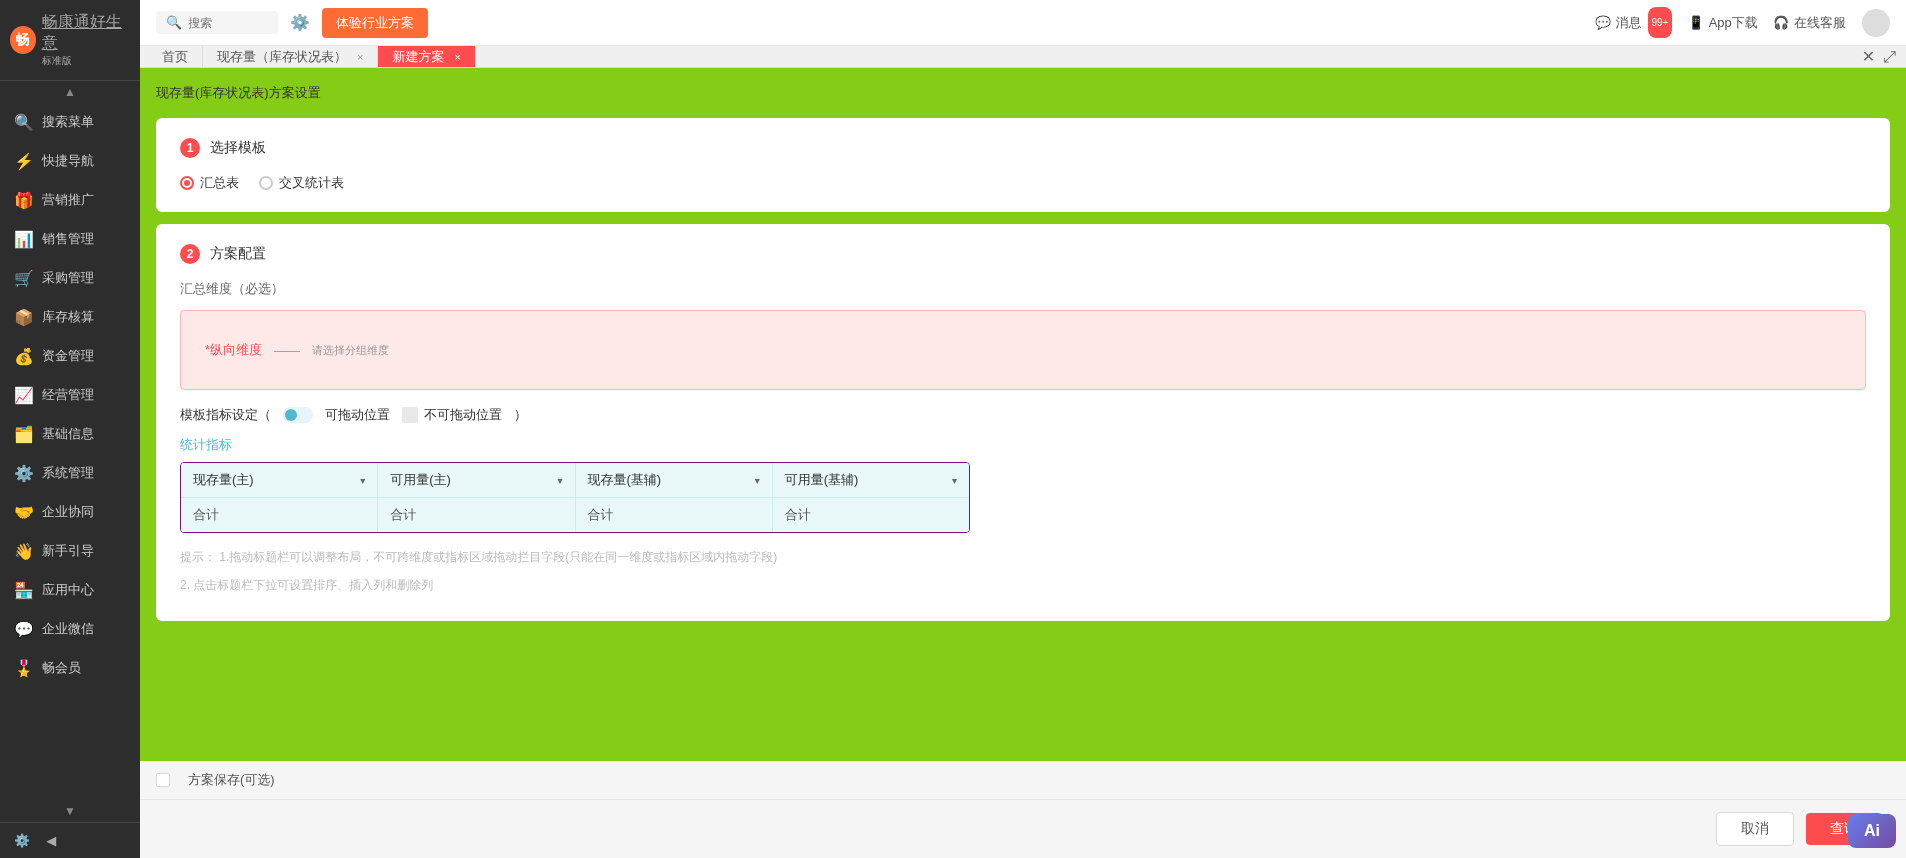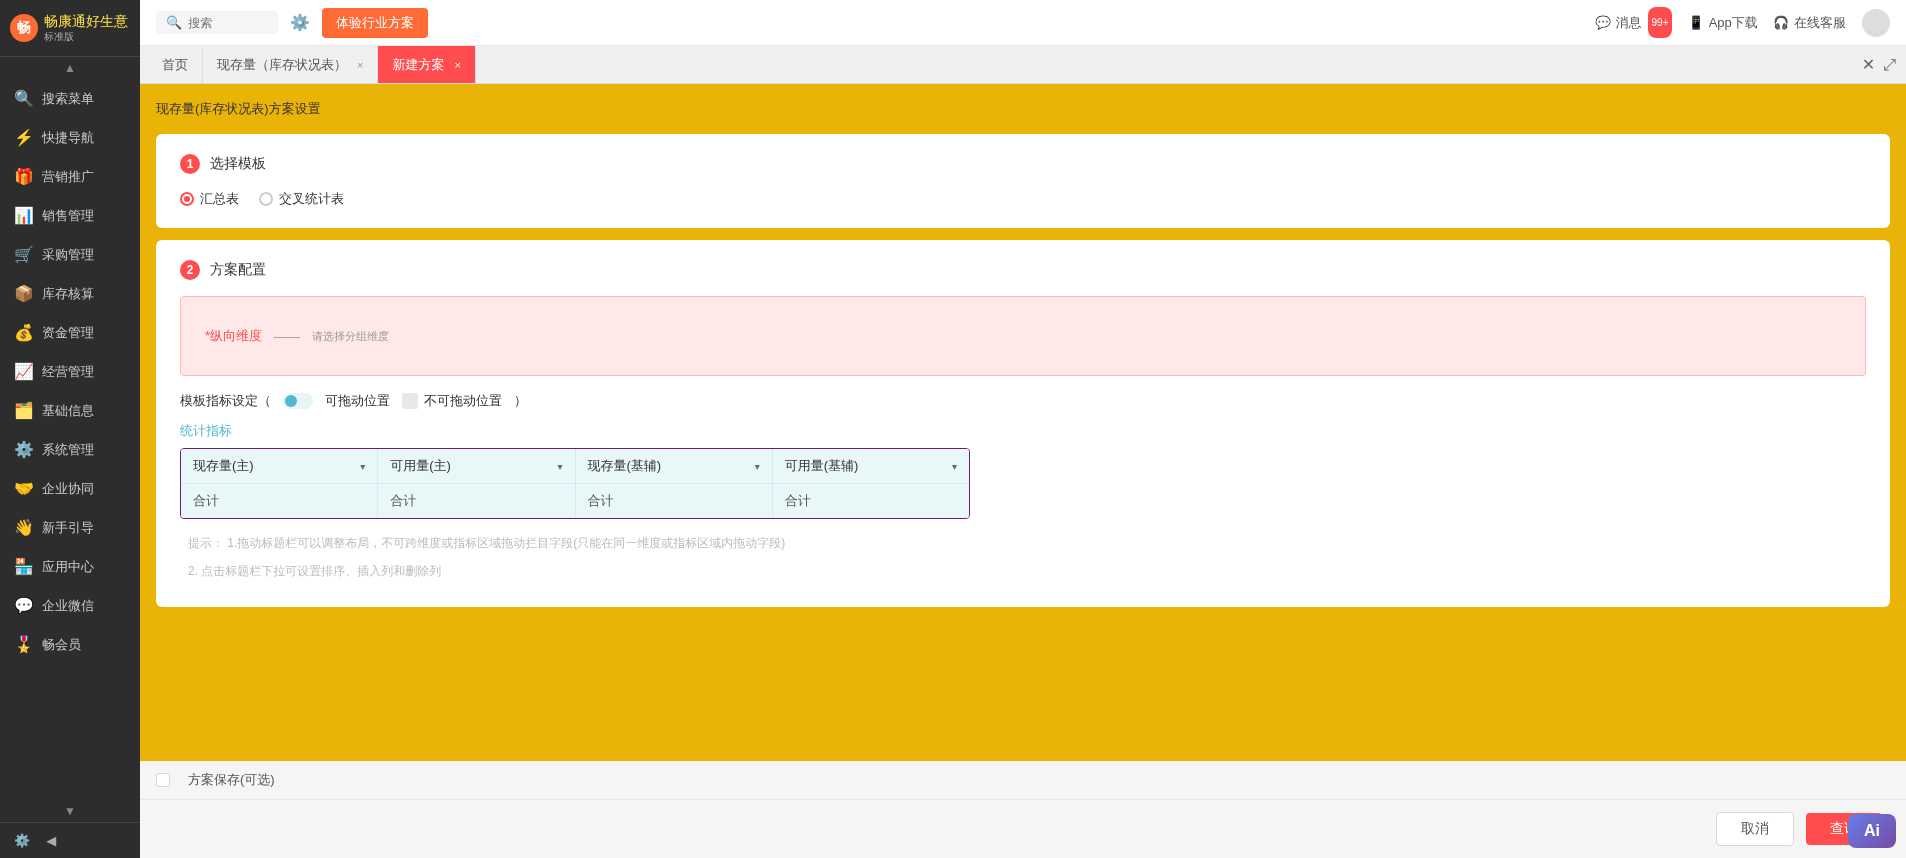--- a/index.html
+++ b/index.html
@@ -23,21 +23,21 @@
       gap: 6px;
       border-bottom: 1px solid #444;
     }
     .sidebar-logo-icon {
       width: 28px; height: 28px;
       background: #ff6b35;
       border-radius: 50%;
       display: flex; align-items: center; justify-content: center;
       font-size: 14px; font-weight: bold; color: #fff;
     }
-    .sidebar-logo-text { font-size: 14px; color: #fde047; line-height: 1.3; }
+    .sidebar-logo-text { font-size: 16px; color: #a3a3a3; line-height: 1.3; text-decoration: underline; }
     .sidebar-logo-sub { font-size: 10px; color: #aaa; }
     .sidebar-nav { flex: 1; }
     .sidebar-item {
       display: flex; align-items: center; gap: 8px;
       padding: 10px 14px;
       cursor: pointer;
       color: #ccc;
       font-size: 13px;
       transition: background 0.2s;
     }
@@ -81,21 +81,21 @@
       background: #ff4d4f; color: #fff; border-radius: 8px;
       font-size: 10px; padding: 10px 4px; margin-left: 2px;
     }
     .topbar-avatar { width: 28px; height: 28px; background: #ddd; border-radius: 50%; }
 
     
     .tabbar {
       background: #f0f0f0;
       display: flex; align-items: center;
       padding: 0 0 0 8px;
-      height: 38px;
+      height: 22px;
       border-bottom: 1px solid #ddd;
     }
     .tab {
       display: flex; align-items: center; gap: 6px;
       padding: 0 14px;
       height: 100%;
       font-size: 13px;
       cursor: pointer;
       border-right: 1px solid #ddd;
       background: #f0f0f0;
@@ -107,21 +107,21 @@
       background: #ff4d4f; color: #fff;
       padding: 0 14px; height: 100%;
       display: flex; align-items: center; gap: 6px;
       font-size: 13px; cursor: pointer;
     }
     .tab-expand { margin-left: auto; padding: 0 10px; font-size: 16px; cursor: pointer; color: #666; display: flex; align-items: center; gap: 8px; }
 
     
     .content-area {
       flex: 1; overflow-y: auto;
-      background: #eab308;
+      background: #84cc16;
       padding: 16px;
       position: relative;
     }
     .page-title { font-size: 13px; color: #333; margin-bottom: 16px; font-weight: 500; }
 
     
     .section-card { background: #fff; border-radius: 6px; padding: 20px 24px; margin-bottom: 12px; }
 
     
     .step-header { display: flex; align-items: center; gap: 10px; margin-bottom: 16px; }
@@ -189,21 +189,21 @@
       padding: 8px 12px;
       display: flex; align-items: center; justify-content: space-between;
       font-size: 13px; color: #333; border-bottom: 1px solid #d0eeee;
       cursor: pointer;
     }
     .stats-col-body { padding: 8px 12px; font-size: 13px; color: #555; text-align: left; }
     .chevron-icon { font-size: 10px; color: #666; }
 
     
     .tips-section { margin-top: 12px; font-size: 12px; color: #bbb; line-height: 2; }
-    .tips-section p { margin-bottom: 4px; margin-left: 8px; }
+    .tips-section p { margin-bottom: 4px; }
 
     
     .content-footer { padding: 10px 16px; display: flex; align-items: center; gap: 10px; }
     .save-checkbox { display: flex; align-items: center; gap: 18px; cursor: pointer; font-size: 13px; color: #555; }
     .checkbox-box { width: 14px; height: 14px; border: 1px solid #d9d9d9; border-radius: 2px; background: #fff; }
 
     
     .bottom-bar {
       background: #f5f5f5;
       padding: 12px 24px;
@@ -384,20 +384,21 @@
           </label>
         </div>
       </div>
 
       <div class="section-card">
         <div class="step-header">
           <div class="step-badge">2</div>
           <span class="step-title">方案配置</span>
         </div>
 
+        <div class="section-label">汇总维度（必选）</div>
 
         <div class="dimension-area">
           <span class="dimension-required">*纵向维度</span>
           <span class="dimension-dash">——</span>
           <span class="dimension-placeholder">请选择分组维度</span>
         </div>
 
         <div class="indicator-setting">
           <span>模板指标设定（</span>
           <div class="indicator-toggle"></div>

